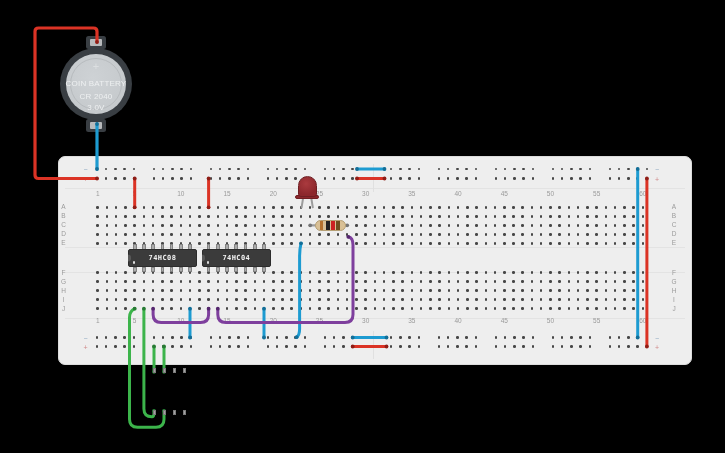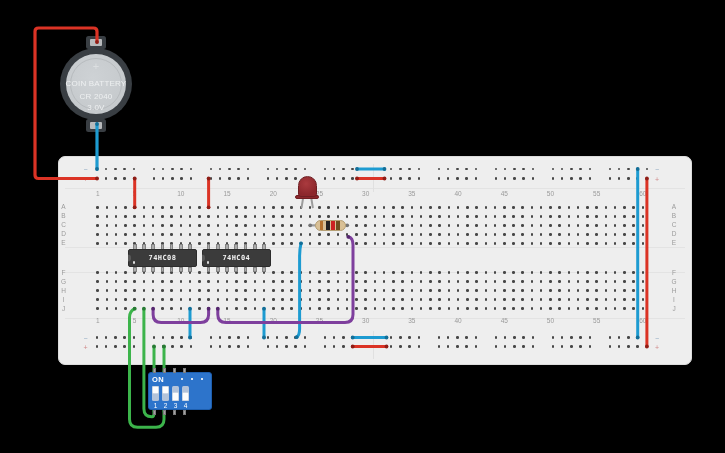--- a/index.html
+++ b/index.html
@@ -1054,42 +1054,20 @@
     <div class="led-dome"></div>
   </div>
 
   <div class="res-body">
       <div class="res-band" style="left: 3.5px; background: rgb(181, 114, 46);"></div>
       <div class="res-band" style="left: 10.2px; background: rgb(34, 34, 34);"></div>
       <div class="res-band" style="left: 14.8px; background: rgb(204, 34, 34);"></div>
       <div class="res-band" style="left: 20.2px; background: rgb(110, 79, 31);"></div>
     </div>
 
-  <div class="dip-body">
-    <div class="dip-on">ON</div>
-  <div class="dip-dot" style="left:31.5px"></div>
-      <div class="dip-dot" style="left:41.5px"></div>
-      <div class="dip-dot" style="left:51.5px"></div>
-      <div class="dip-track" style="left:3.25px">
-        <div class="dip-handle" style="top: 0px;"></div>
-      </div>
-      <div class="dip-num" style="left:6.5px">1</div>
-      <div class="dip-track" style="left:13.25px">
-        <div class="dip-handle" style="top: 0px;"></div>
-      </div>
-      <div class="dip-num" style="left:16.5px">2</div>
-      <div class="dip-track" style="left:23.25px">
-        <div class="dip-handle" style="bottom: 0px;"></div>
-      </div>
-      <div class="dip-num" style="left:26.5px">3</div>
-      <div class="dip-track" style="left:33.25px">
-        <div class="dip-handle" style="bottom: 0px;"></div>
-      </div>
-      <div class="dip-num" style="left:36.5px">4</div>
-    </div>
   <div id="dip-extra">
       <div class="dip-pin" style="left:152.7px;top:367.5px"></div>
       <div class="dip-pin" style="left:152.7px;top:409.5px"></div>
       <div class="dip-pin" style="left:162.7px;top:367.5px"></div>
       <div class="dip-pin" style="left:162.7px;top:409.5px"></div>
       <div class="dip-pin" style="left:172.7px;top:367.5px"></div>
       <div class="dip-pin" style="left:172.7px;top:409.5px"></div>
       <div class="dip-pin" style="left:182.7px;top:367.5px"></div>
       <div class="dip-pin" style="left:182.7px;top:409.5px"></div>
     </div>

